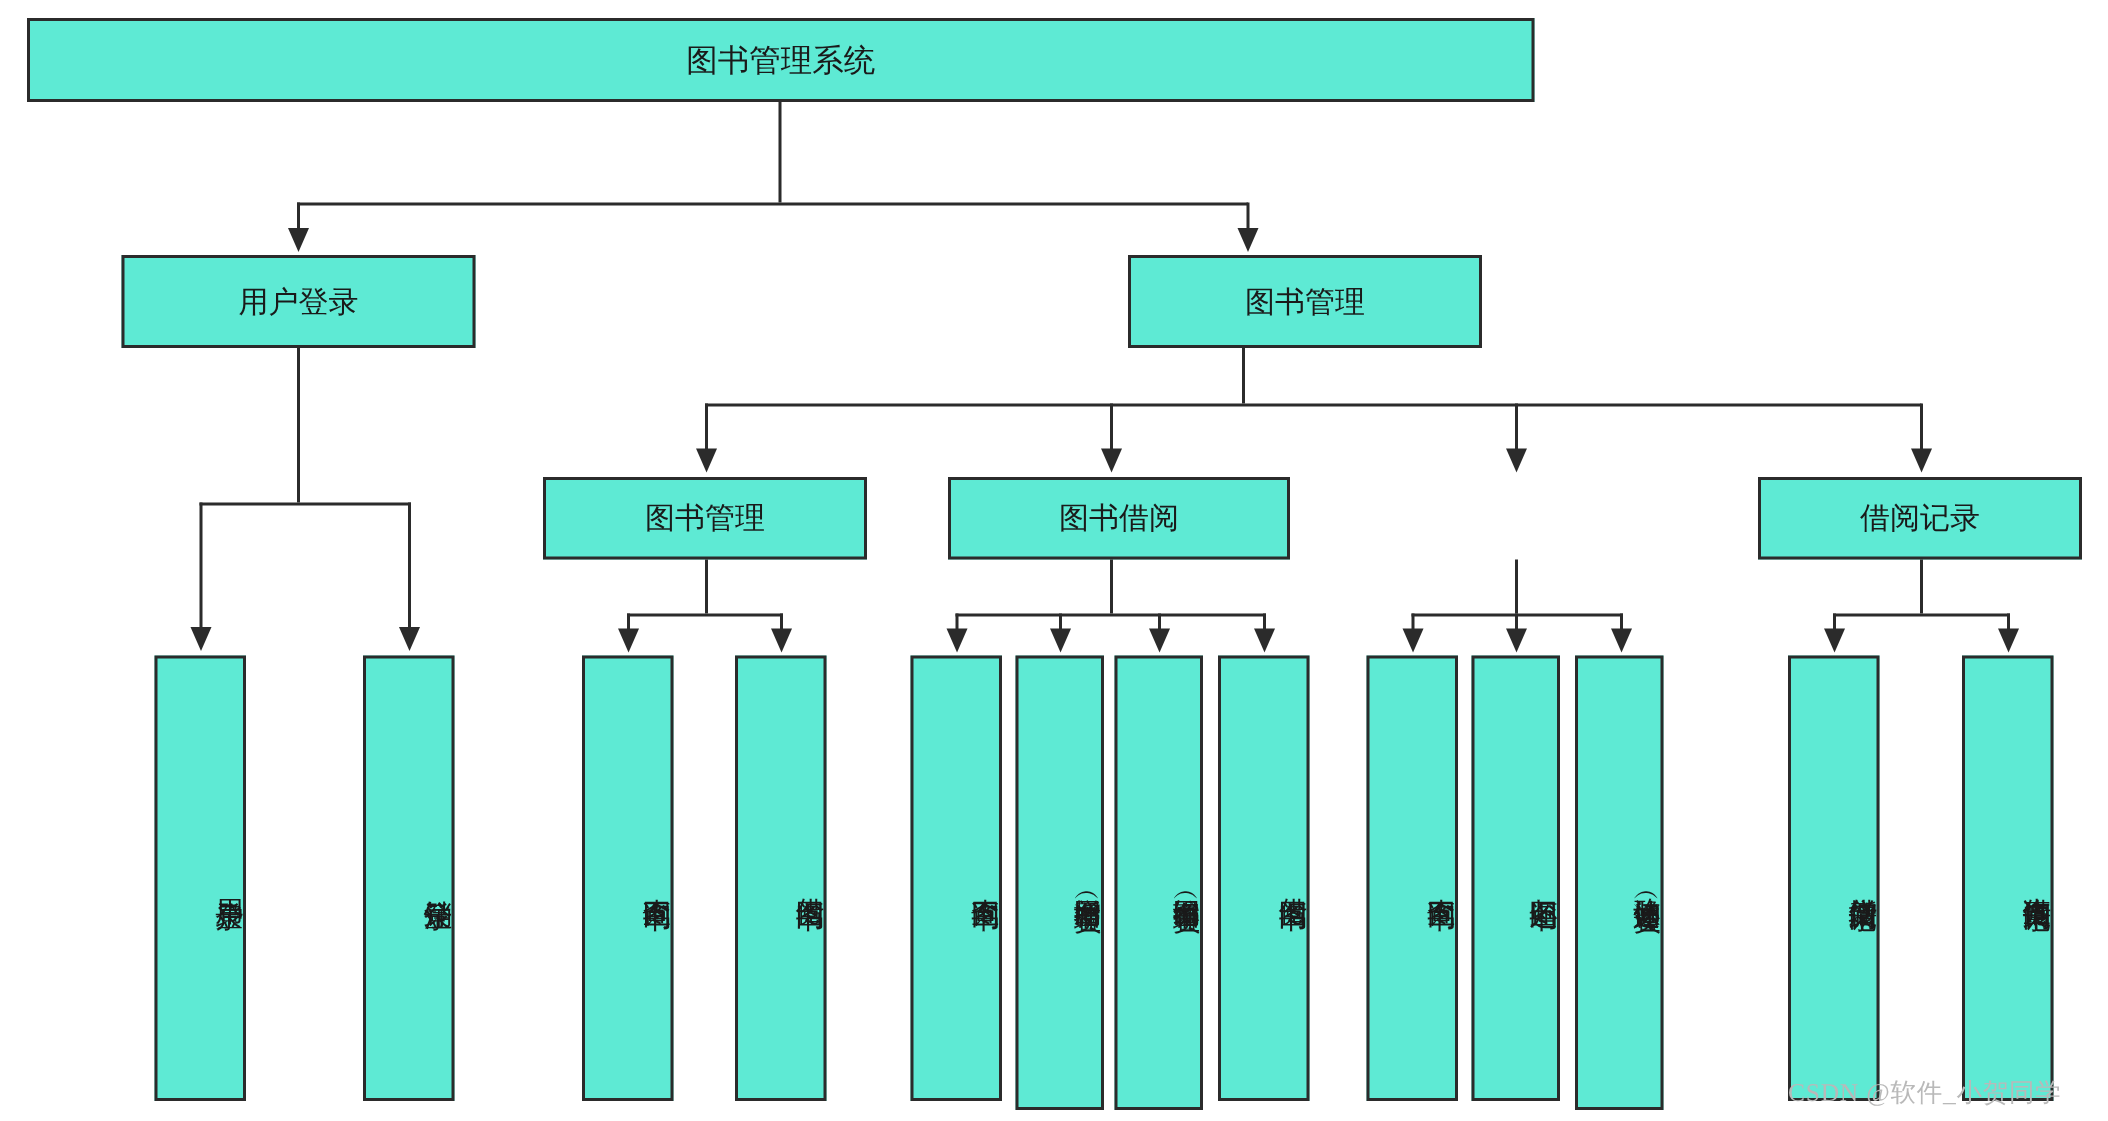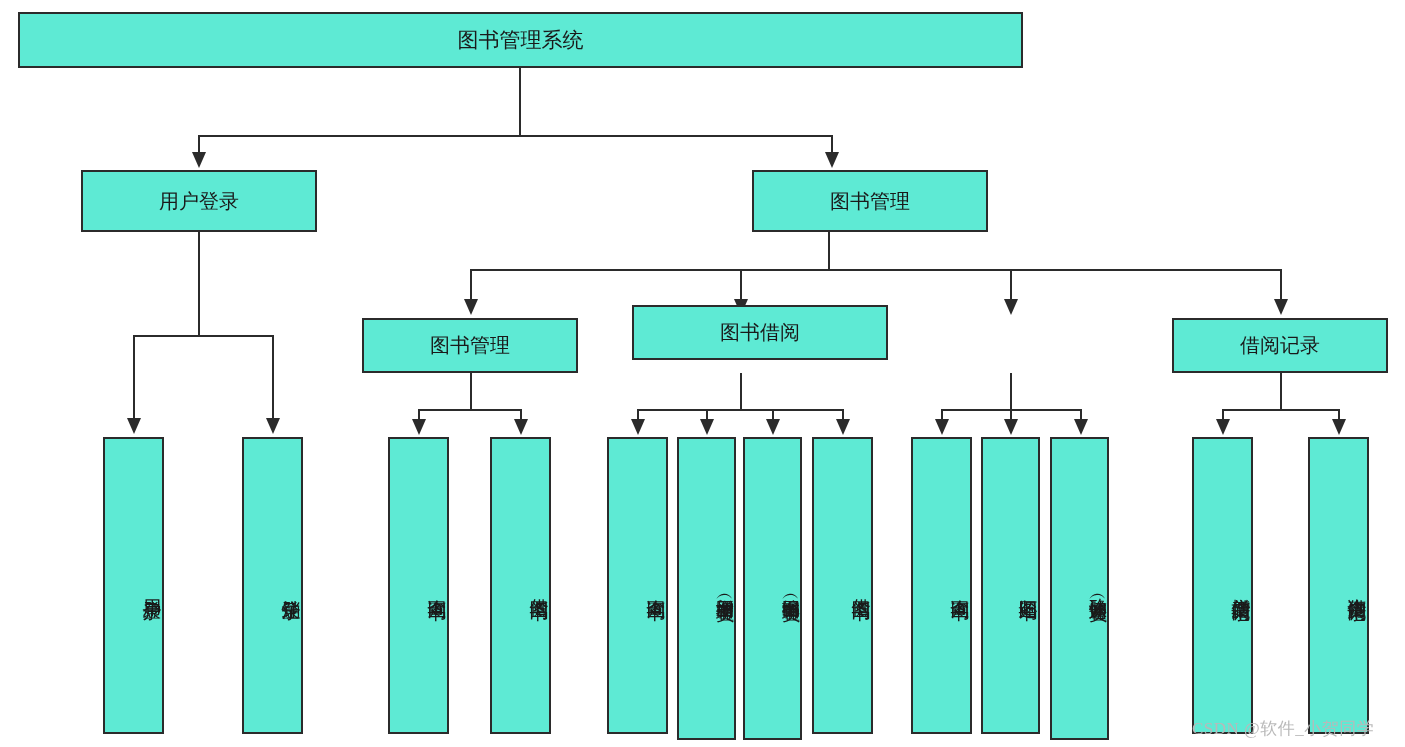--- a/index.html
+++ b/index.html
@@ -116,21 +116,21 @@
   <div class="edge v" style="left:1010px; top:269px; height:32px;"></div>
   <div class="arrow" style="left:1004px; top:299px;"></div>
 
   <div class="edge v" style="left:1280px; top:269px; height:32px;"></div>
   <div class="arrow" style="left:1274px; top:299px;"></div>
 
   <div class="node level3" style="left:362px; top:318px; width:216px; height:55px;">
     <span class="label">图书管理</span>
   </div>
 
-  <div class="node level3" style="left:632px; top:305px; width:256px; height:55px;">
+  <div class="node level3" style="left:632px; top:318px; width:228px; height:55px;">
     <span class="label">图书借阅</span>
   </div>
 
 
   <div class="node level3" style="left:1172px; top:318px; width:216px; height:55px;">
     <span class="label">借阅记录</span>
   </div>
 
   <div class="edge v" style="left:470px; top:373px; height:36px;"></div>
   <div class="edge h" style="left:418px; top:409px; width:104px;"></div>

